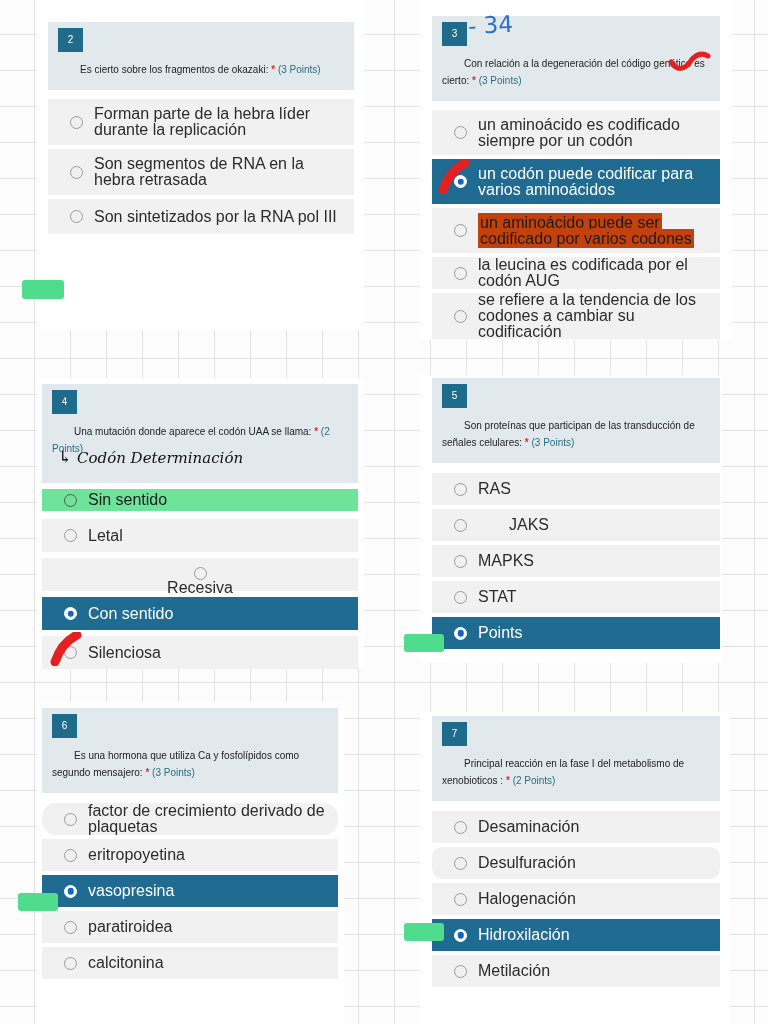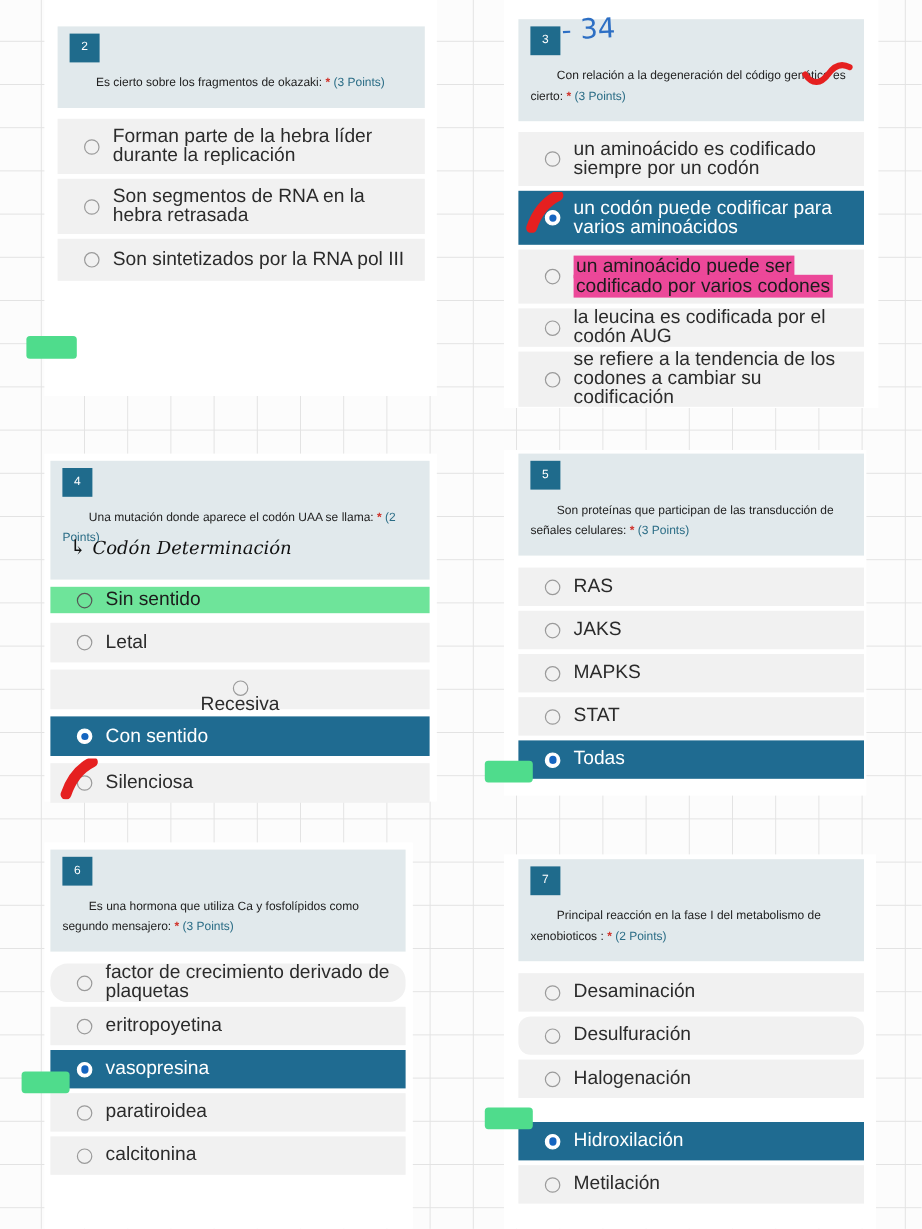--- a/index.html
+++ b/index.html
@@ -87,21 +87,21 @@
     background:#1565c0;
     transform:translate(-50%,-50%);
   }
   .otext{
     font-size:16px;
     line-height:16px;
     color:#2b2b2b;
   }
   .opt.sel .otext{color:#ffffff;}
   .otext .hl{
-    background:#ec4899;
+    background:#c2410c;
     color:#1c1c1c;
     padding:1px 2px;
     box-decoration-break:clone;
     -webkit-box-decoration-break:clone;
   }
   .opt.greenrow{background:#6ee49a;}
   .opt.greenrow .radio{border-color:#555;}
   .opt.greenrow .otext{color:#1c1c1c;}
 
   
@@ -255,35 +255,35 @@
       <div class="qtext">
         <span>Son proteínas  que participan de las transducción de señales celulares: </span><span class="req">*</span>
         <span class="pts">(3 Points)</span>
       </div>
     </div>
     <div class="opts" style="margin-top:10px;">
       <div class="opt" style="height:32px;">
         <span class="radio"></span>
         <span class="otext">RAS</span>
       </div>
-      <div class="opt" style="height:32px;margin-top:4px;">
+      <div class="opt" style="height:32px;margin-top:4px;gap:31px;">
         <span class="radio"></span>
         <span class="otext">JAKS</span>
       </div>
       <div class="opt" style="height:32px;margin-top:4px;">
         <span class="radio"></span>
         <span class="otext">MAPKS</span>
       </div>
       <div class="opt" style="height:32px;margin-top:4px;">
         <span class="radio"></span>
         <span class="otext">STAT</span>
       </div>
       <div class="opt sel" style="height:32px;margin-top:4px;">
         <span class="radio"></span>
-        <span class="otext">Todas</span>
+        <span class="otext">Points</span>
       </div>
     </div>
   </div>
   <div class="gtab" style="left:404px;top:634px;width:40px;height:18px;"></div>
 
   <div class="qcard" style="left:42px;top:708px;width:296px;">
     <div class="qhead">
       <span class="qnum">6</span>
       <div class="qtext">
         <span>Es una hormona que utiliza Ca y fosfolípidos como segundo mensajero: </span><span class="req">*</span>
@@ -329,21 +329,21 @@
         <span class="otext">Desaminación</span>
       </div>
       <div class="opt" style="height:32px;margin-top:4px;border-radius:10px;">
         <span class="radio"></span>
         <span class="otext">Desulfuración</span>
       </div>
       <div class="opt" style="height:32px;margin-top:4px;">
         <span class="radio"></span>
         <span class="otext">Halogenación</span>
       </div>
-      <div class="opt sel" style="height:32px;margin-top:20px;">
+      <div class="opt sel" style="height:32px;margin-top:4px;">
         <span class="radio"></span>
         <span class="otext">Hidroxilación</span>
       </div>
       <div class="opt" style="height:32px;margin-top:4px;">
         <span class="radio"></span>
         <span class="otext">Metilación</span>
       </div>
     </div>
   </div>
   <div class="gtab" style="left:404px;top:923px;width:40px;height:18px;"></div>

